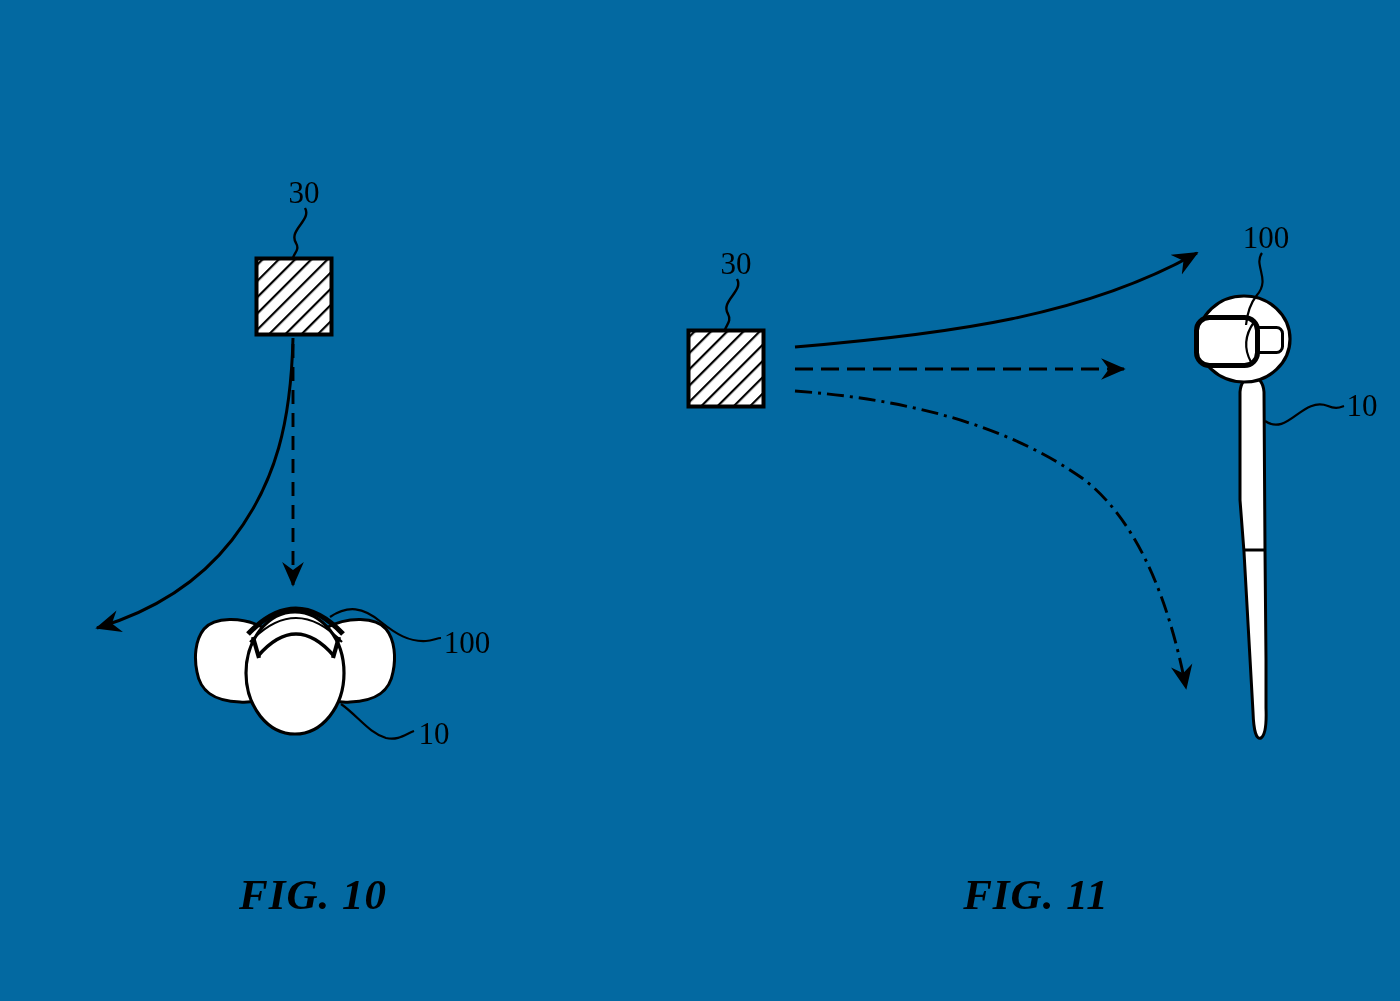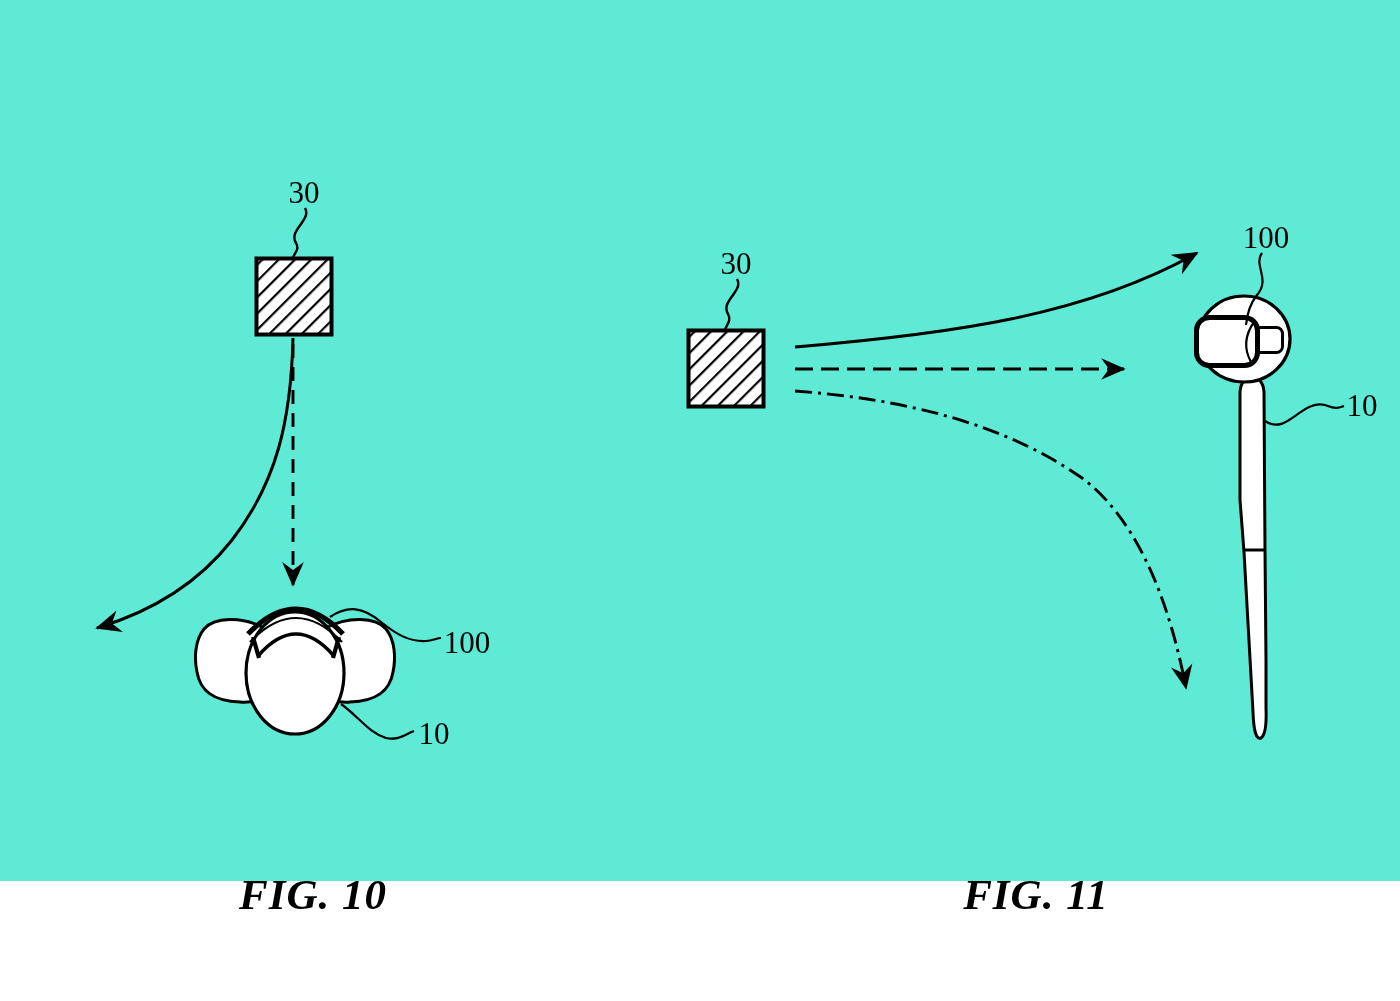--- a/index.html
+++ b/index.html
@@ -6,22 +6,22 @@
     margin: 0;
     padding: 0;
     background: #ffffff;
     width: 1400px;
     height: 1001px;
     overflow: hidden;
   }
   #sheet {
     position: relative;
     width: 1400px;
-    height: 881px;
-    background: #5eead4;
+    height: 1001px;
+    background: #0369a1;
   }
   svg { display: block; }
   .ink-stroke { stroke: #000000; fill: none; }
   .white-fill { fill: #ffffff; }
   .ref-label {
     font-family: "Liberation Serif", "DejaVu Serif", serif;
     font-size: 31px;
     fill: #000000;
   }
   .fig-caption {

